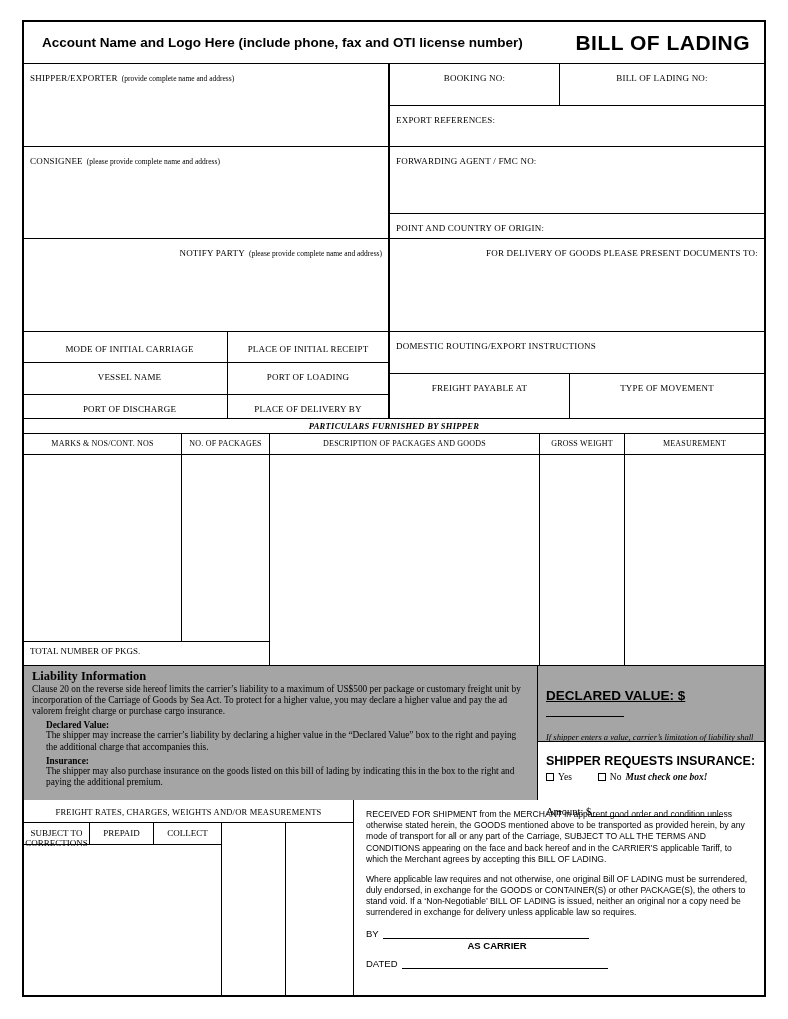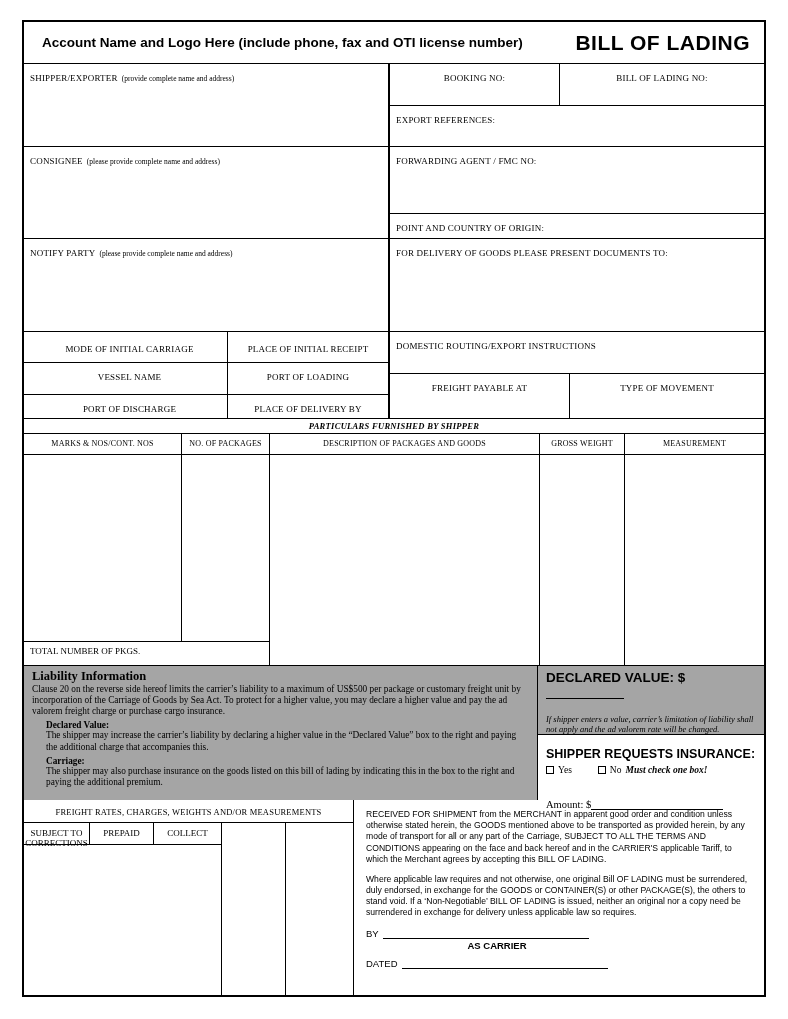--- a/index.html
+++ b/index.html
@@ -28,21 +28,21 @@
   .hdr-title   { font-family:"Liberation Sans", sans-serif; font-weight:bold; font-size:21px; letter-spacing:0.5px; }
 
   
   .topgrid { height:355px; display:flex; }
   .col-l { width:366px; border-right:2px solid #000; display:flex; flex-direction:column; }
   .col-r { flex:1; display:flex; flex-direction:column; }
   .cell { border-bottom:1px solid #000; padding:3px 6px; overflow:hidden; }
   .cell:last-child { }
   .lbl { font-size:9px; letter-spacing:0.2px; }
   .hint { font-size:7.5px; }
-  .h83{height:83px;} .h92{height:92px;} .h93{height:93px;}
+  .h83{height:83px;} .h92{height:92px;} .h93{height:93px;text-align:right;}
   .h42{height:42px;} .h41{height:41px;} .h67{height:67px;} .h25{height:25px;} .h45{height:45px; border-bottom:1px solid #000;}
   .rrow { display:flex; border-bottom:1px solid #000; }
   .rrow .cell { border-bottom:none;text-align:center; }
   .rrow31{height:31px;} .rrow32{height:32px;} .rrow24{height:24px; }
   .split-l { width:196px; border-right:1px solid #000;margin-left:8px; }
   .split-r { flex:1; }
   .bk-l { width:170px; border-right:1px solid #000; }
   .fp-l { width:180px; border-right:1px solid #000; }
   .pad-t6 { padding-top:6px; }
 
@@ -69,21 +69,21 @@
   .pt-total .tot-cell { border-top:1px solid #000; font-size:9px; padding:4px 6px; }
 
   
   .band { height:135px; display:flex; background:#a5a5a5; border-top:1px solid #000; }
   .liab { width:513px; padding:3px 10px 0 8px; }
   .liab-title { font-size:12.5px; font-weight:bold; }
   .liab-clause { font-size:9.3px; line-height:1.2; }
   .liab-sub { font-size:9.3px; font-weight:bold; margin:3px 0 0 14px; }
   .liab-txt { font-size:9.3px; line-height:1.2; margin-left:14px; }
   .band-r { flex:1; border-left:1px solid #000; display:flex; flex-direction:column; }
-  .dv-box { height:75px; padding:4px 8px 0 8px; }
+  .dv-box { height:75px; padding:22px 8px 0 8px;text-decoration:underline; }
   .dv-line { font-family:"Liberation Sans", sans-serif; font-weight:bold; font-size:13.5px; }
   .dv-note { font-style:italic; font-size:8.5px; line-height:1.2; margin-top:14px; }
   .ins-box { flex:1; background:#fff; border-top:1px solid #000; padding:12px 8px; }
   .ins-title { font-family:"Liberation Sans", sans-serif; font-weight:bold; font-size:12.5px; }
   .ins-row { font-size:9.5px; margin-top:4px; display:flex; align-items:center; }
   .cb { display:inline-block; width:8px; height:8px; border:1px solid #000; background:#fff; margin-right:4px; }
   .no-group { margin-left:26px; display:flex; align-items:center; }
   .must { font-weight:bold; font-style:italic; margin-left:4px; }
   .ins-amt { font-size:10.5px; margin-top:24px; }
 
@@ -218,21 +218,21 @@
     <div></div>
     <div></div>
   </div>
 
   <div class="band">
     <div class="liab">
       <div class="liab-title">Liability Information</div>
       <div class="liab-clause">Clause 20 on the reverse side hereof limits the carrier’s liability to a maximum of US$500 per package or customary freight unit by incorporation of the Carriage of Goods by Sea Act. To protect for a higher value, you may declare a higher value and pay the ad valorem freight charge or purchase cargo insurance.</div>
       <div class="liab-sub">Declared Value:</div>
       <div class="liab-txt">The shipper may increase the carrier’s liability by declaring a higher value in the “Declared Value” box to the right and paying the additional charge that accompanies this.</div>
-      <div class="liab-sub">Carriage:</div>
+      <div class="liab-sub">Insurance:</div>
       <div class="liab-txt">The shipper may also purchase insurance on the goods listed on this bill of lading by indicating this in the box to the right and paying the additional premium.</div>
     </div>
     <div class="band-r">
       <div class="dv-box">
         <div class="dv-line">
           <span>DECLARED VALUE: $</span><span class="blank blank-dv"></span>
         </div>
         <div class="dv-note">If shipper enters a value, carrier’s limitation of liability shall not apply and the ad valorem rate will be changed.</div>
       </div>
       <div class="ins-box">

